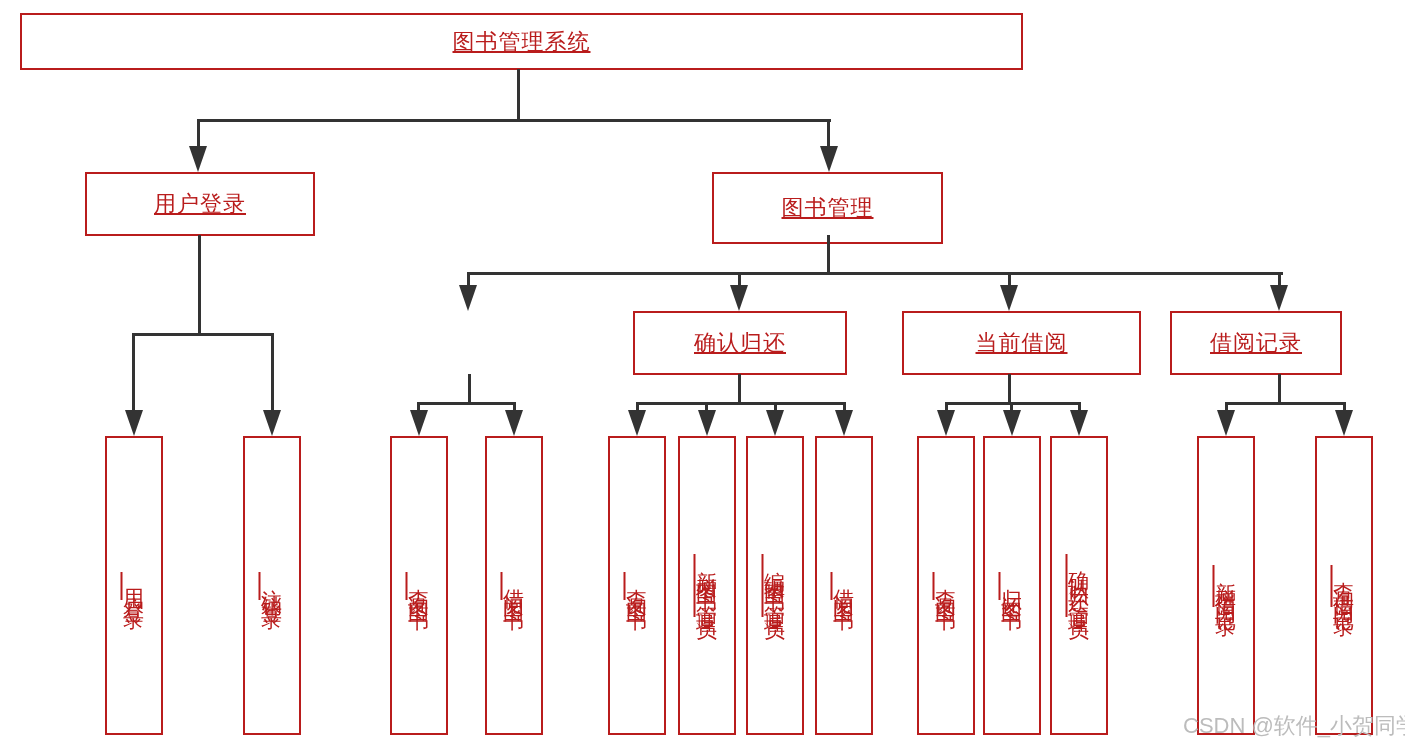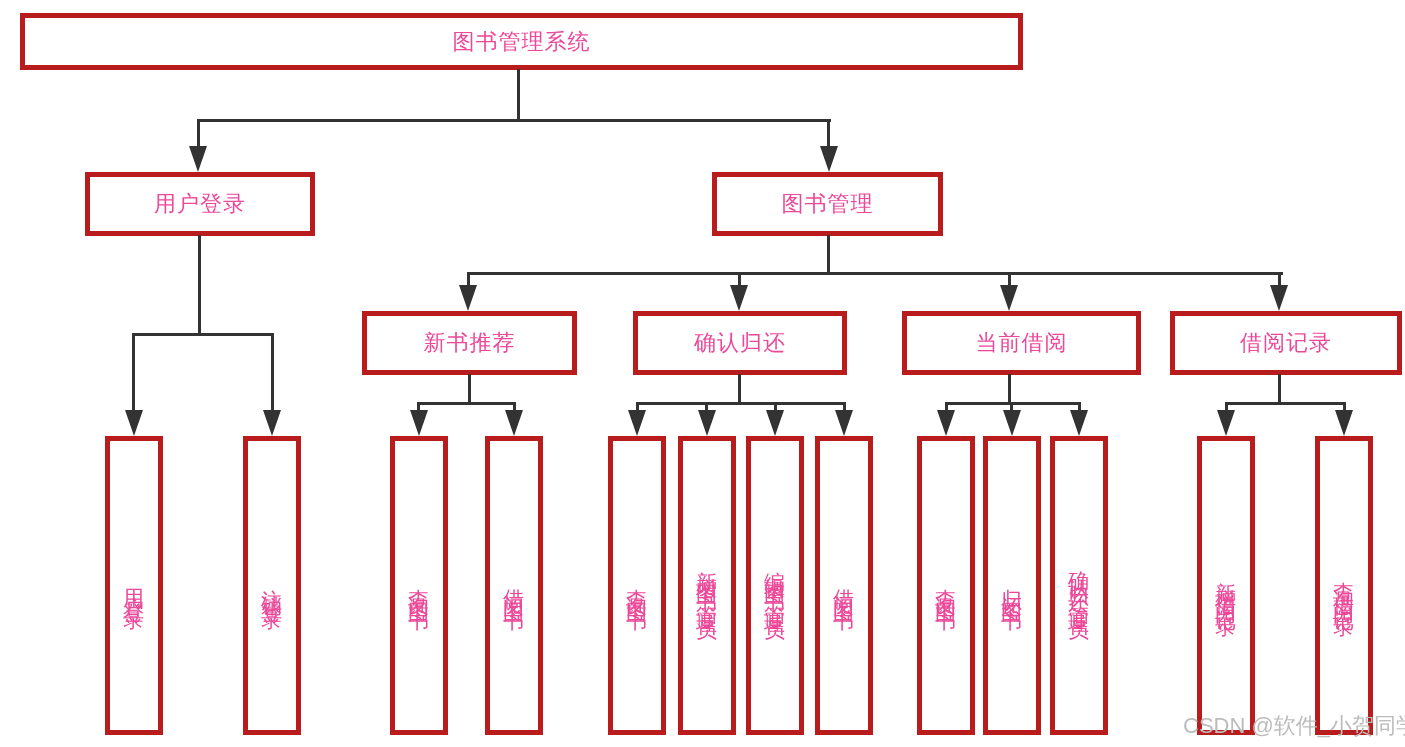--- a/index.html
+++ b/index.html
@@ -2,22 +2,23 @@
 <html><head>
 <meta charset="utf-8">
 <style>
   html,body { margin:0; padding:0; background:#ffffff; }
   .canvas {
     position:relative; width:1405px; height:747px; background:#ffffff;
     font-family:"Liberation Sans","DejaVu Sans",sans-serif; overflow:hidden;
   }
   .box {
     position:absolute; box-sizing:border-box; background:#ffffff;
-    border:5px solid #b91c1c; display:flex; align-items:center; justify-content:center;
-    color:#ec4899;
+    border:2px solid #b91c1c; display:flex; align-items:center; justify-content:center;
+    color:#b91c1c;
+    text-decoration:underline;
   }
   .hbox { font-size:22px; letter-spacing:1px; }
   .vbox { top:436px; width:58px; height:299px; font-size:21px; }
   .vtext { writing-mode:vertical-rl; text-orientation:mixed; letter-spacing:7px; line-height:1; }
   .line { position:absolute; background:#333333; }
   .arrow {
     position:absolute; width:0; height:0;
     border-left:9px solid transparent; border-right:9px solid transparent;
     border-top:26px solid #333333;
   }
@@ -38,21 +39,21 @@
   <div class="line" style="left:517px; top:69px; width:3px; height:53px;"></div>
   <div class="line" style="left:197px; top:119px; width:634px; height:3px;"></div>
   <div class="line" style="left:197px; top:119px; width:3px; height:29px;"></div>
   <div class="arrow" style="left:189px; top:146px;"></div>
   <div class="line" style="left:827px; top:119px; width:3px; height:29px;"></div>
   <div class="arrow" style="left:820px; top:146px;"></div>
 
   <div class="box hbox" style="left:85px; top:172px; width:230px; height:64px;">
     <span>用户登录</span>
   </div>
-  <div class="box hbox" style="left:712px; top:172px; width:231px; height:64px;">
+  <div class="box hbox" style="left:712px; top:172px; width:231px; height:72px;">
     <span>图书管理</span>
   </div>
 
   <div class="line" style="left:198px; top:235px; width:3px; height:100px;"></div>
   <div class="line" style="left:132px; top:333px; width:142px; height:3px;"></div>
   <div class="line" style="left:132px; top:333px; width:3px; height:79px;"></div>
   <div class="arrow" style="left:125px; top:410px;"></div>
   <div class="line" style="left:271px; top:333px; width:3px; height:79px;"></div>
   <div class="arrow" style="left:263px; top:410px;"></div>
 
@@ -60,30 +61,27 @@
   <div class="line" style="left:467px; top:272px; width:816px; height:3px;"></div>
   <div class="line" style="left:467px; top:272px; width:3px; height:16px;"></div>
   <div class="arrow" style="left:459px; top:285px;"></div>
   <div class="line" style="left:738px; top:272px; width:3px; height:16px;"></div>
   <div class="arrow" style="left:730px; top:285px;"></div>
   <div class="line" style="left:1008px; top:272px; width:3px; height:16px;"></div>
   <div class="arrow" style="left:1000px; top:285px;"></div>
   <div class="line" style="left:1278px; top:272px; width:3px; height:16px;"></div>
   <div class="arrow" style="left:1270px; top:285px;"></div>
 
-  <div class="box hbox" style="left:362px; top:311px; width:215px; height:64px;">
-    <span>新书推荐</span>
-  </div>
   <div class="box hbox" style="left:633px; top:311px; width:214px; height:64px;">
     <span>确认归还</span>
   </div>
   <div class="box hbox" style="left:902px; top:311px; width:239px; height:64px;">
     <span>当前借阅</span>
   </div>
-  <div class="box hbox" style="left:1170px; top:311px; width:232px; height:64px;">
+  <div class="box hbox" style="left:1170px; top:311px; width:172px; height:64px;">
     <span>借阅记录</span>
   </div>
 
   <div class="line" style="left:468px; top:374px; width:3px; height:31px;"></div>
   <div class="line" style="left:417px; top:402px; width:99px; height:3px;"></div>
   <div class="line" style="left:417px; top:402px; width:3px; height:12px;"></div>
   <div class="arrow" style="left:410px; top:410px;"></div>
   <div class="line" style="left:513px; top:402px; width:3px; height:12px;"></div>
   <div class="arrow" style="left:505px; top:410px;"></div>
 

